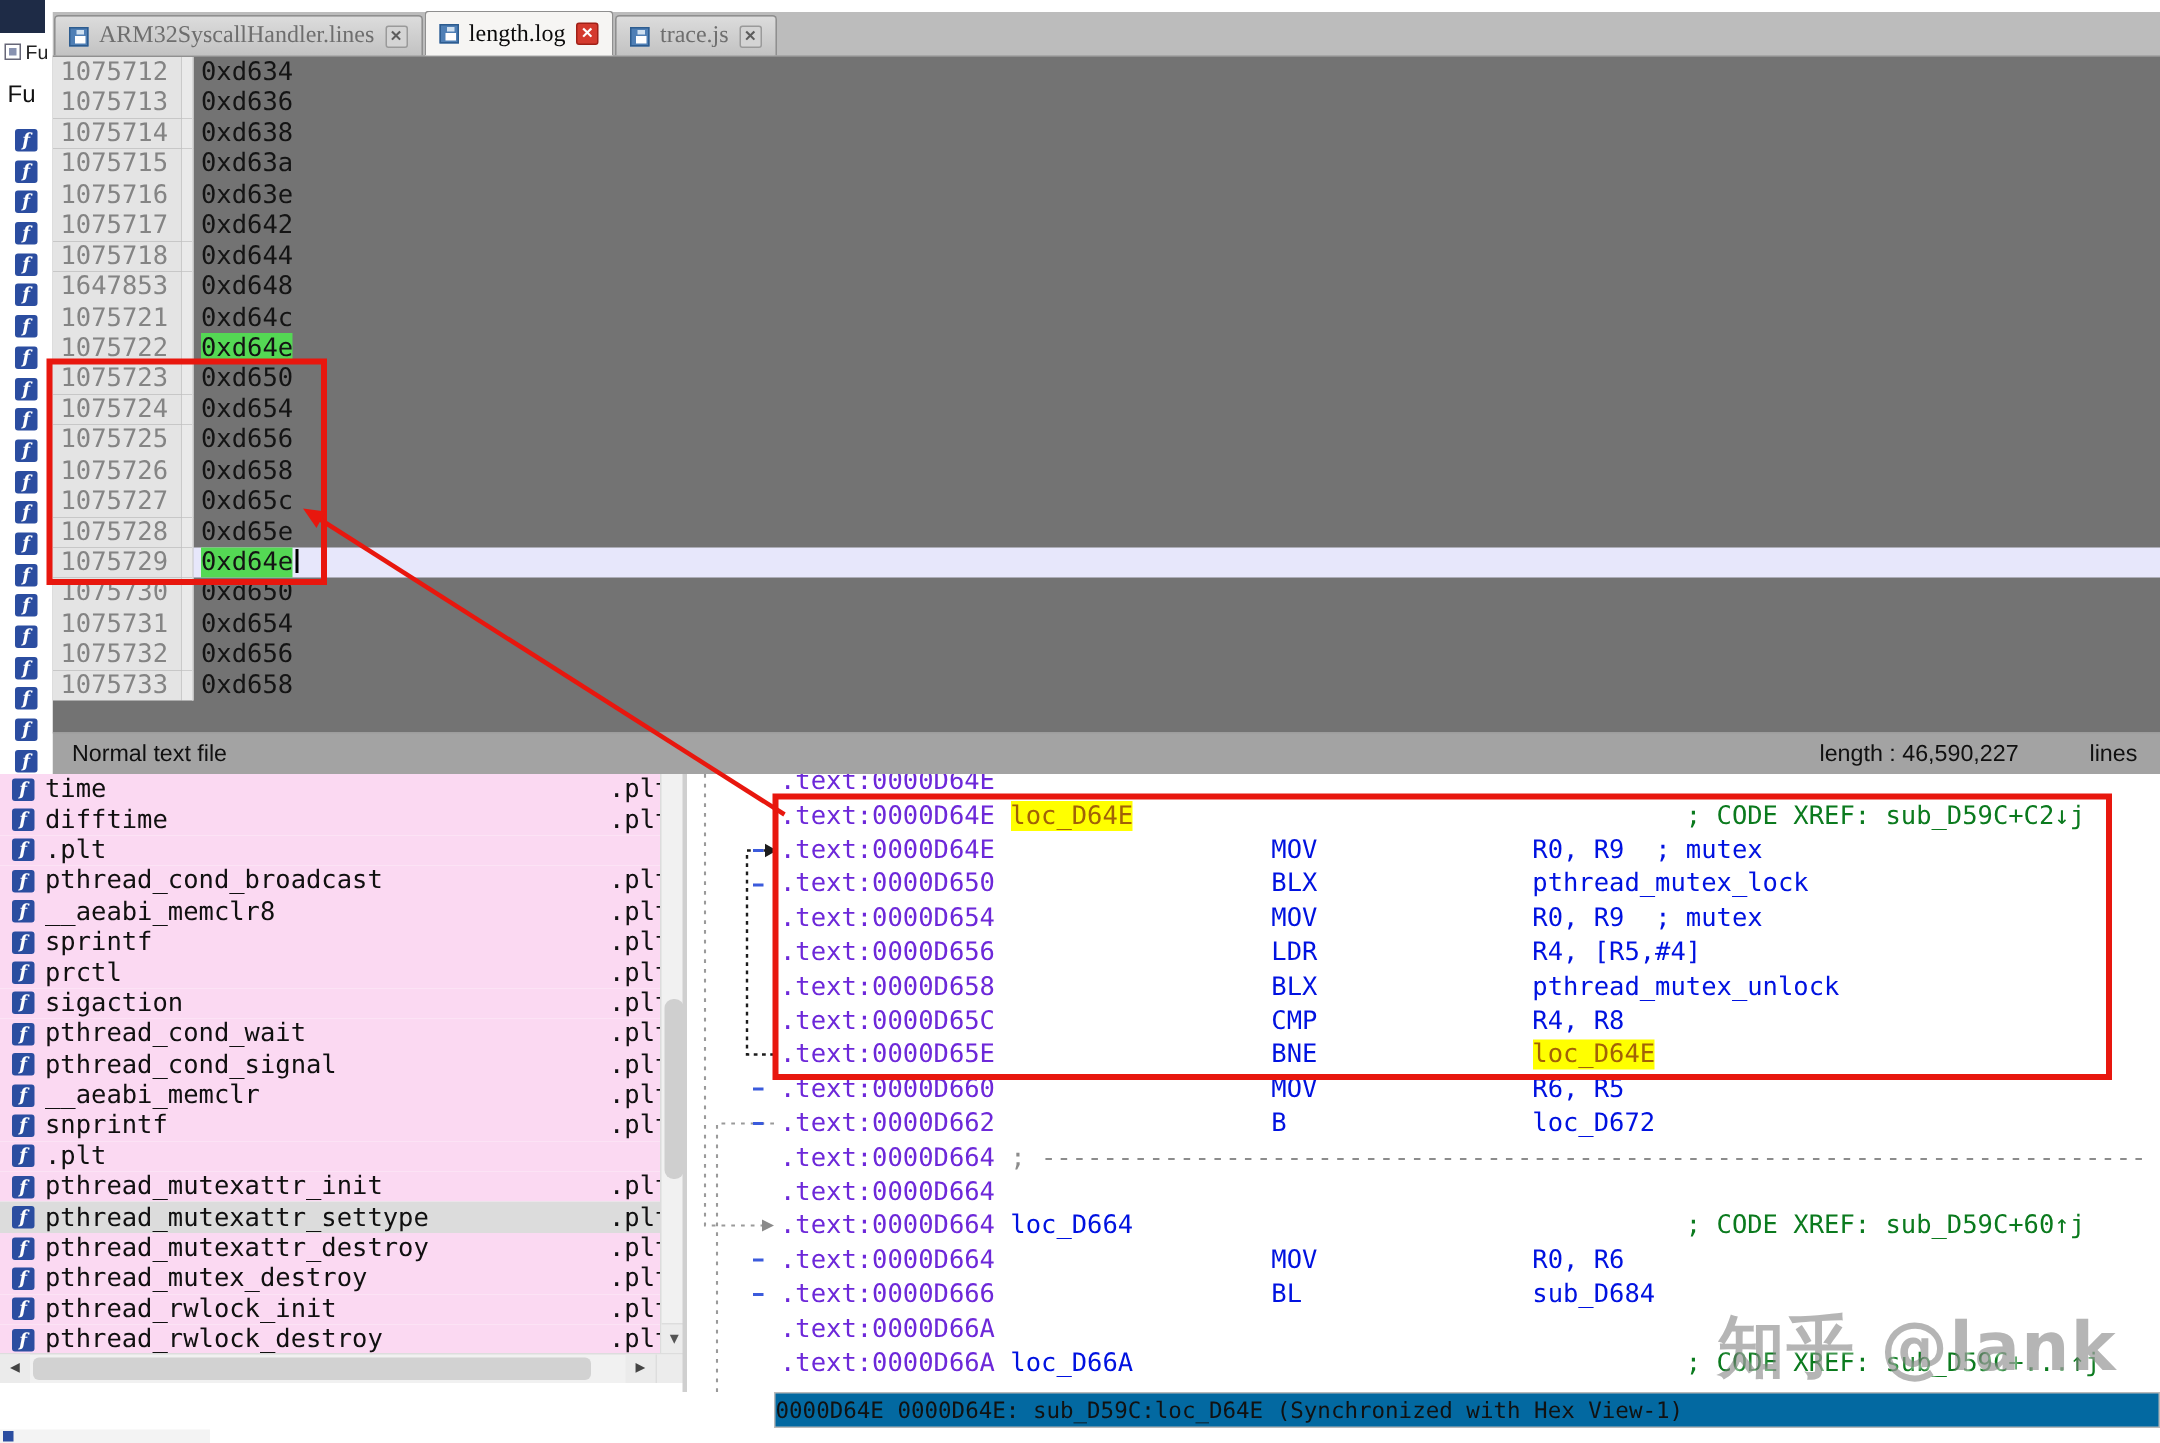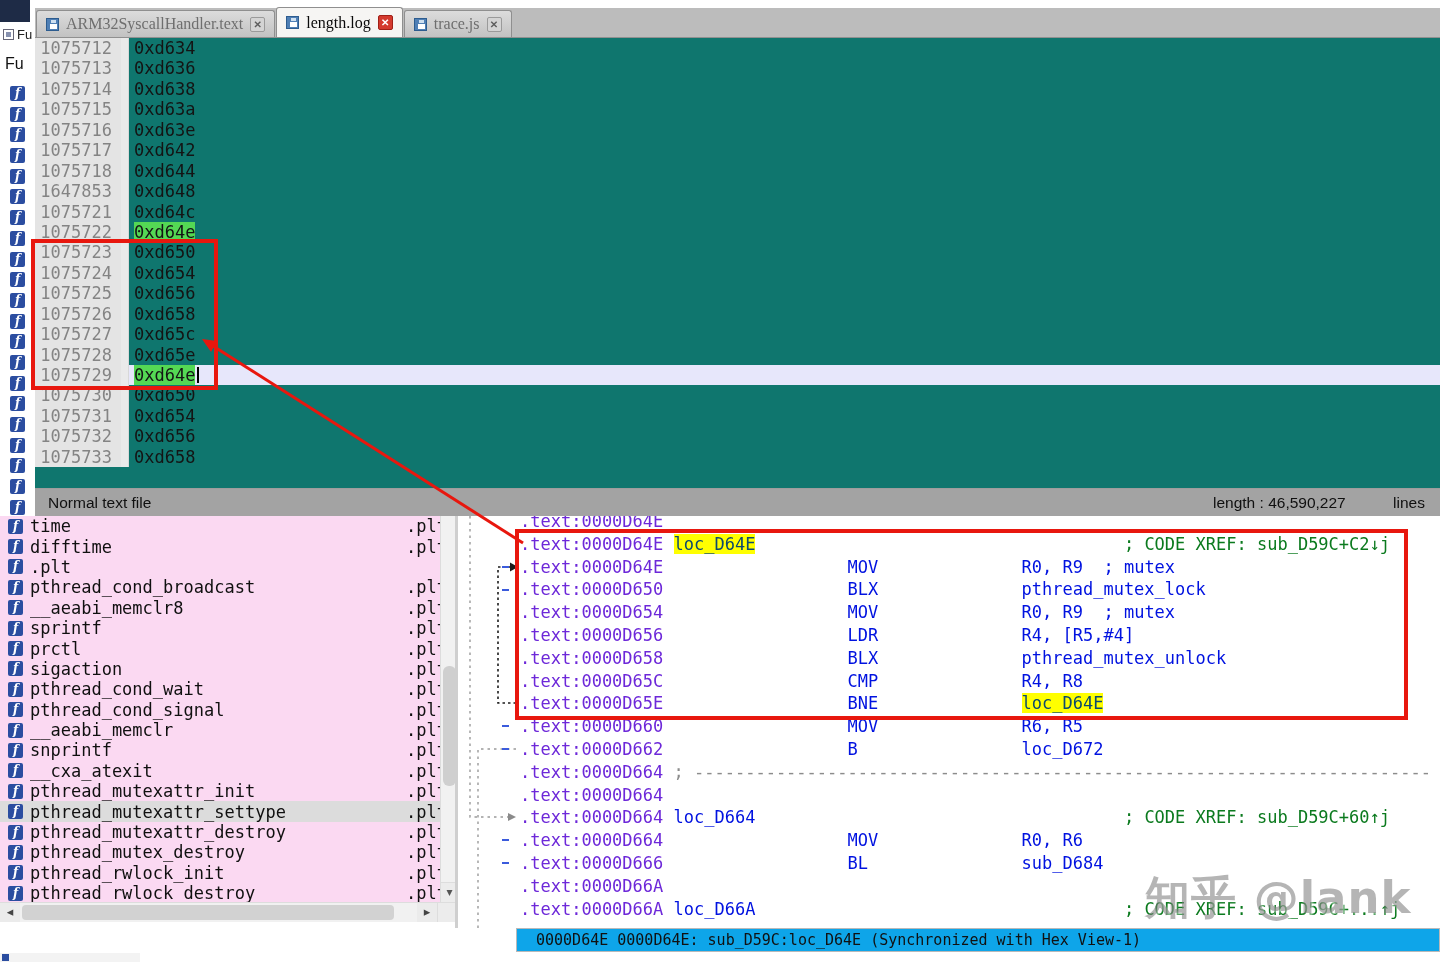--- a/index.html
+++ b/index.html
@@ -34,37 +34,37 @@
   #splitter{position:absolute;left:455px;top:516px;width:3px;height:412px;background:#cfcfcf}
   #disasm{position:absolute;left:458px;top:516px;width:982px;height:412px;background:#fff;overflow:hidden}
   #gutter-svg{position:absolute;left:0;top:0}
   #disasm-lines{position:absolute;left:62px;top:-6px;white-space:pre}
   .d-line{font:17px/22.8px "DejaVu Sans Mono",monospace;height:22.8px;white-space:pre}
   .seg-addr{color:#6d28d9}
   .seg-code,.seg-name,.seg-cmt{color:#0012e0}
   .seg-xref{color:#0b7a1e}
   .seg-sep{color:#8c8c8c}
   .seg-plain{color:#000}
-  .seg-hl{background:#ffff00;color:#0c4a6e}
-  #ida-status{position:absolute;left:516px;top:928px;width:924px;height:24px;background:#0ea5e9;border:1px solid #b9b9b9;font:15px/22px "DejaVu Sans Mono",monospace;color:#111;padding-left:19px;overflow:hidden;white-space:pre}
+  .seg-hl{background:#ffff00;color:#a16207}
+  #ida-status{position:absolute;left:516px;top:928px;width:924px;height:24px;background:#0369a1;border:1px solid #b9b9b9;font:15px/22px "DejaVu Sans Mono",monospace;color:#111;padding-left:0;overflow:hidden;white-space:pre}
   #bottom-frag{position:absolute;left:0;top:953px;width:140px;height:9px;background:#f3f3f3;overflow:hidden}
   .mini-ic{position:absolute;left:2px;top:1px;width:7px;height:7px;background:#2b4da0}
 
   
   #npp{position:absolute;left:35px;top:0;width:1405px;height:516px;background:#fff;z-index:10;overflow:hidden}
   #tabbar{position:absolute;left:0;top:8px;width:1405px;height:30px;background:#bcbcbc;border-bottom:1px solid #909090;display:flex;align-items:flex-end;padding-left:1px}
   .tab{display:flex;align-items:center;gap:7px;height:27px;padding:0 9px;border:1px solid #8f8f8f;border-bottom:none;border-radius:3px 3px 0 0;background:linear-gradient(#dcdcdc,#c2c2c2);color:#6e6e6e;font:16px "Liberation Serif",serif;margin-right:1px;white-space:nowrap}
   .tab.active{background:#f6f5f3;color:#0a0a0a;height:30px}
   .floppy{display:inline-block;width:13px;height:13px;background:#4f7fb5;border:1px solid #2d5c8f;position:relative;flex:0 0 13px}
   .floppy::after{content:"";position:absolute;left:3px;bottom:1px;width:7px;height:5px;background:#fff}
   .floppy::before{content:"";position:absolute;left:4px;top:1px;width:5px;height:3px;background:#cfe0f0}
   .tclose{display:inline-block;width:15px;height:15px;border:1px solid #9a9a9a;background:#d4d4d4;color:#5d5d5d;font:bold 10px/13px "Liberation Sans",sans-serif;text-align:center;border-radius:2px;flex:0 0 15px}
   .tab.active .tclose{background:#d43a2e;border-color:#a02017;color:#fff}
 
-  #editor{position:absolute;left:0;top:38px;width:1405px;height:450px;background:#0f766e;overflow:hidden}
+  #editor{position:absolute;left:0;top:38px;width:1405px;height:450px;background:#737373;overflow:hidden}
   .t-row{display:grid;grid-template-columns:86px 8px 1fr;height:20.45px}
   .t-ln{background:#e4e4e4;color:#848484;text-align:right;padding-right:9px;font:17px/20.45px "DejaVu Sans Mono",monospace}
   .t-fold{background:#eaeaea;border-right:1px solid #d8d8d8}
   .t-text{padding-left:5px;font:17px/20.45px "DejaVu Sans Mono",monospace;color:#141414;white-space:pre}
   .t-row.cur .t-text{background:#e7e7fb}
   .t-green{background:#54d854}
   .caret{display:inline-block;width:2px;height:16px;background:#000;vertical-align:-2px;margin-left:2px}
 
   #npp-status{position:absolute;left:0;top:488px;width:1405px;height:28px;background:#a3a3a3;border-top:1px solid #9d9d9d;font:15.5px "Liberation Sans",sans-serif;color:#101010}
   .st-left{position:absolute;left:13px;top:5px}
@@ -165,21 +165,20 @@
         <span class="fn-name">__aeabi_memclr</span>
         <span class="fn-seg">.plt</span>
       </div>
       <div class="fn-row">
         <span class="ficon">f</span>
         <span class="fn-name">snprintf</span>
         <span class="fn-seg">.plt</span>
       </div>
       <div class="fn-row">
         <span class="ficon">f</span>
-        <span class="fn-name">__cxa_atexit</span>
         <span class="fn-seg">.plt</span>
       </div>
       <div class="fn-row">
         <span class="ficon">f</span>
         <span class="fn-name">pthread_mutexattr_init</span>
         <span class="fn-seg">.plt</span>
       </div>
       <div class="fn-row selected">
         <span class="ficon">f</span>
         <span class="fn-name">pthread_mutexattr_settype</span>
@@ -240,21 +239,21 @@
   </div>
   <div id="ida-status"><span>0000D64E 0000D64E: sub_D59C:loc_D64E (Synchronized with Hex View-1)</span></div>
   <div id="bottom-frag">
       <span class="mini-ic"></span>
     </div>
 
   <div id="npp">
     <div id="tabbar">
         <div class="tab">
           <span class="floppy"></span>
-          <span class="tlabel">ARM32SyscallHandler.text</span>
+          <span class="tlabel">ARM32SyscallHandler.lines</span>
           <span class="tclose">✕</span>
         </div>
         <div class="tab active">
           <span class="floppy"></span>
           <span class="tlabel">length.log</span>
           <span class="tclose">✕</span>
         </div>
         <div class="tab">
           <span class="floppy"></span>
           <span class="tlabel">trace.js</span>

